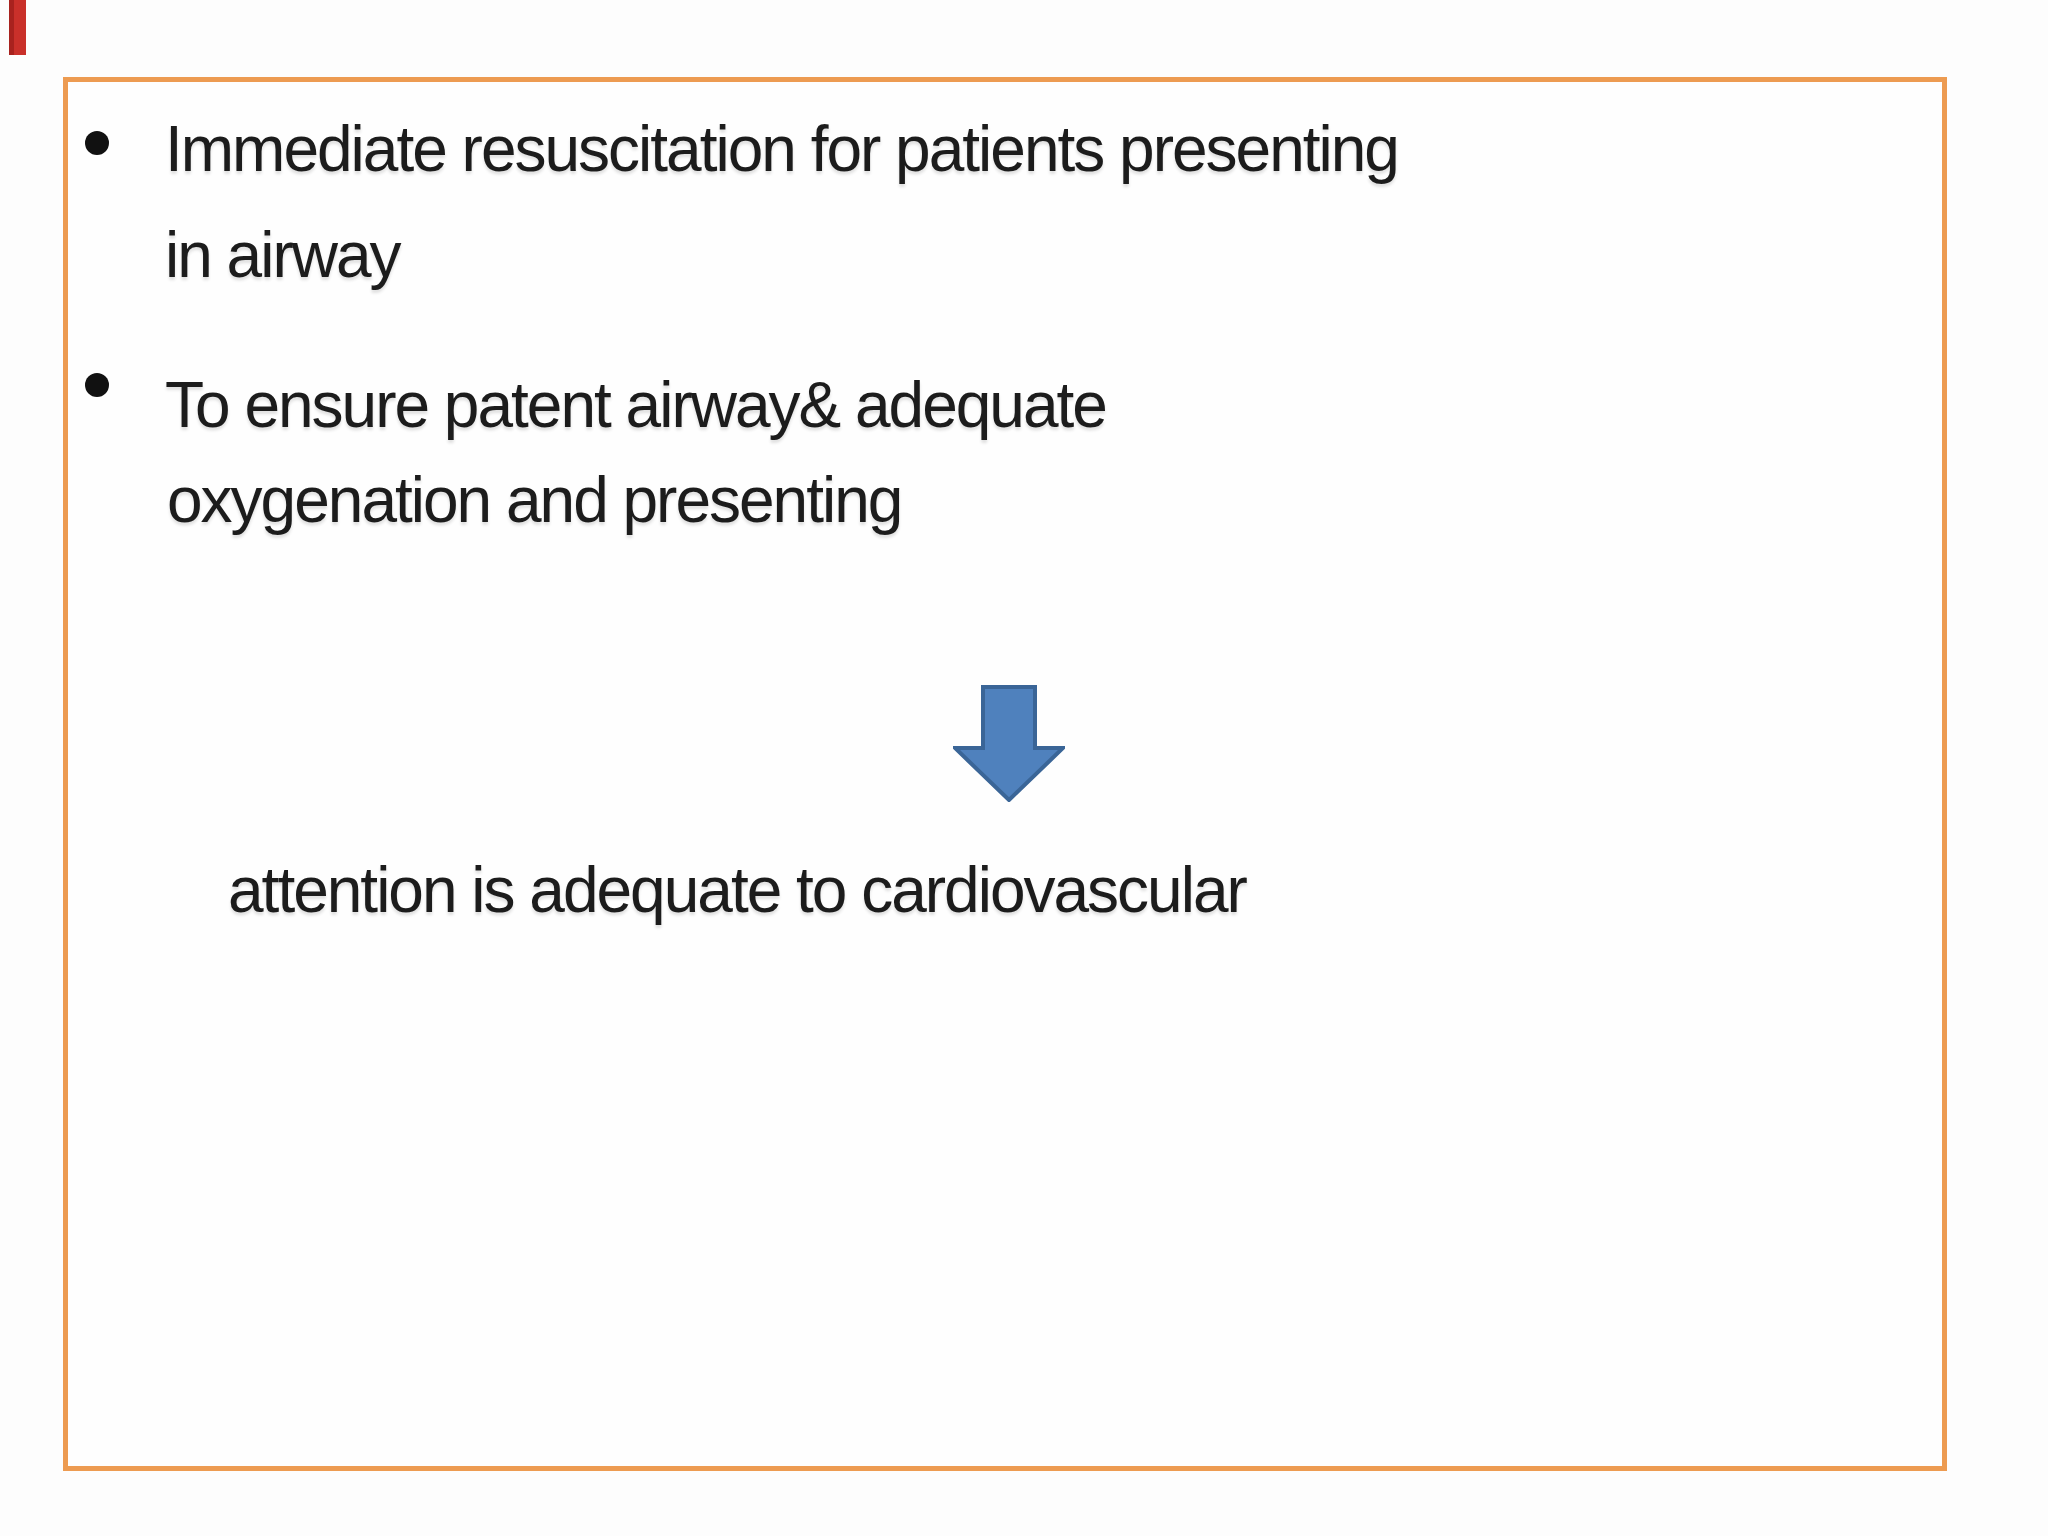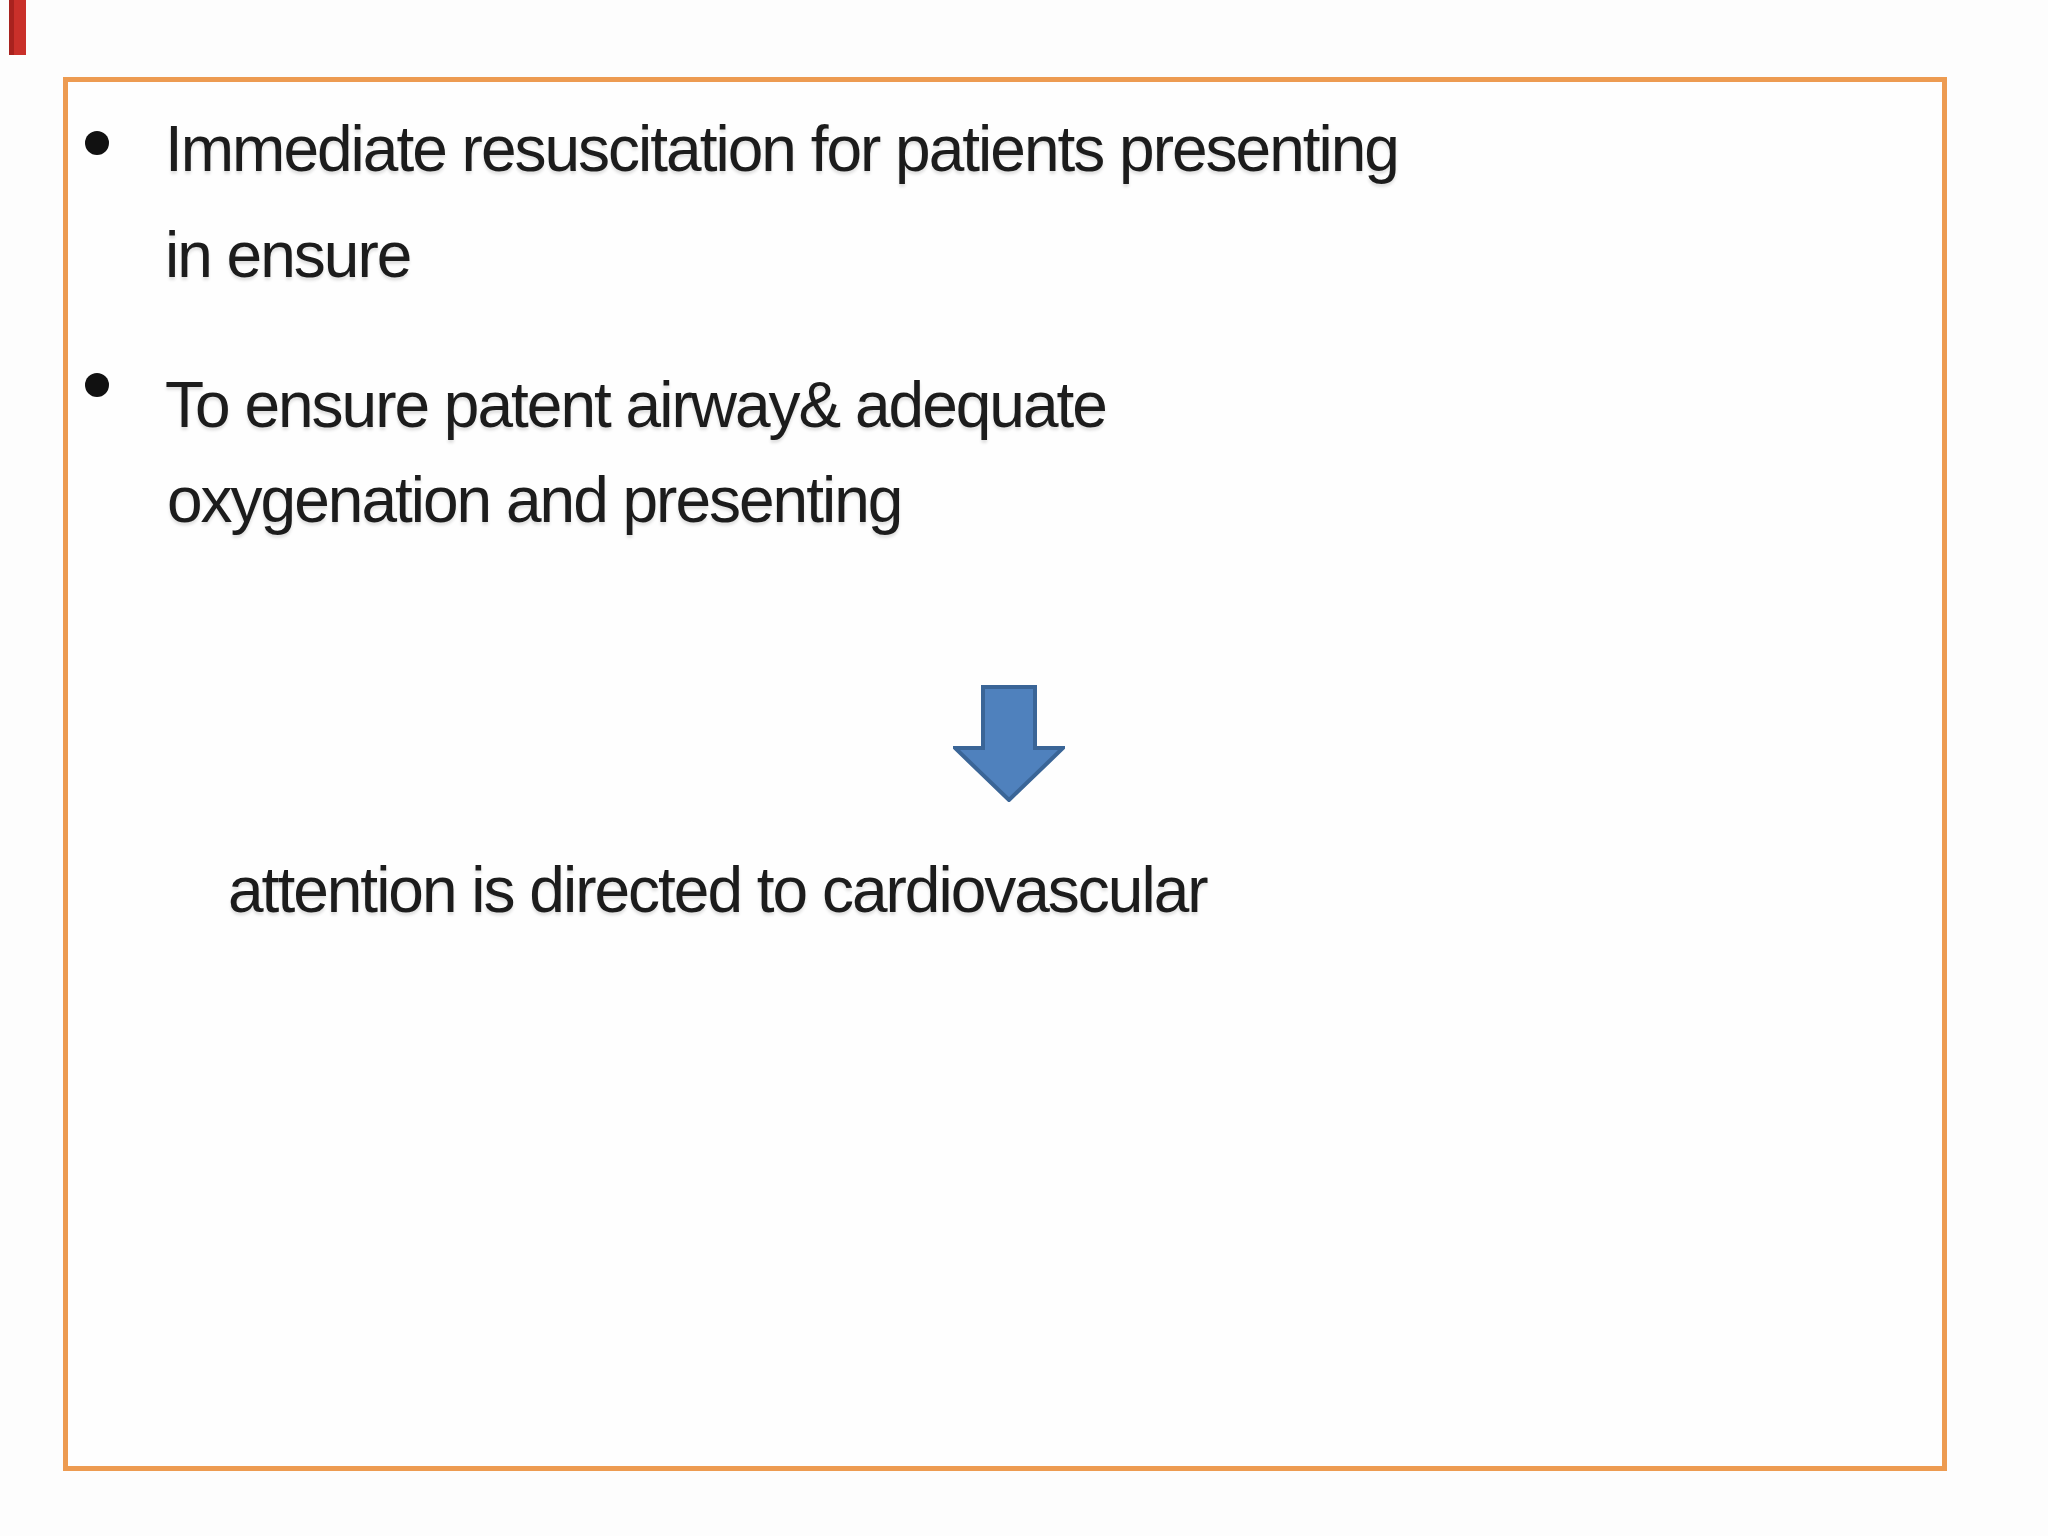--- a/index.html
+++ b/index.html
@@ -49,28 +49,28 @@
 <body>
 
 <div class="slide">
 
   <div class="red-marker"></div>
 
   <div class="frame"></div>
 
   <div class="dot" style="left:85px;top:131px;"></div>
   <div class="txt" style="left:165px;top:107px;">Immediate resuscitation for patients presenting</div>
-  <div class="txt" style="left:165px;top:213px;">in ensure</div>
+  <div class="txt" style="left:165px;top:213px;">in airway</div>
 
   <div class="dot" style="left:85px;top:373px;"></div>
   <div class="txt" style="left:165px;top:363px;">To ensure patent airway&amp; adequate</div>
   <div class="txt" style="left:167px;top:458px;">oxygenation and presenting</div>
 
 
   <div class="arrow-wrap">
     <svg viewBox="0 0 112 117" preserveAspectRatio="none" aria-hidden="true">
       <polygon points="30,2 82,2 82,63 110,63 56,115 2,63 30,63" fill="var(--arrow-fill)" stroke="var(--arrow-stroke)" stroke-width="4" stroke-linejoin="miter"></polygon>
     </svg>
   </div>
 
-  <div class="txt" style="left:228px;top:848px;">attention is directed to cardiovascular</div>
+  <div class="txt" style="left:228px;top:848px;">attention is adequate to cardiovascular</div>
 
 </div>
 
 </body></html>

